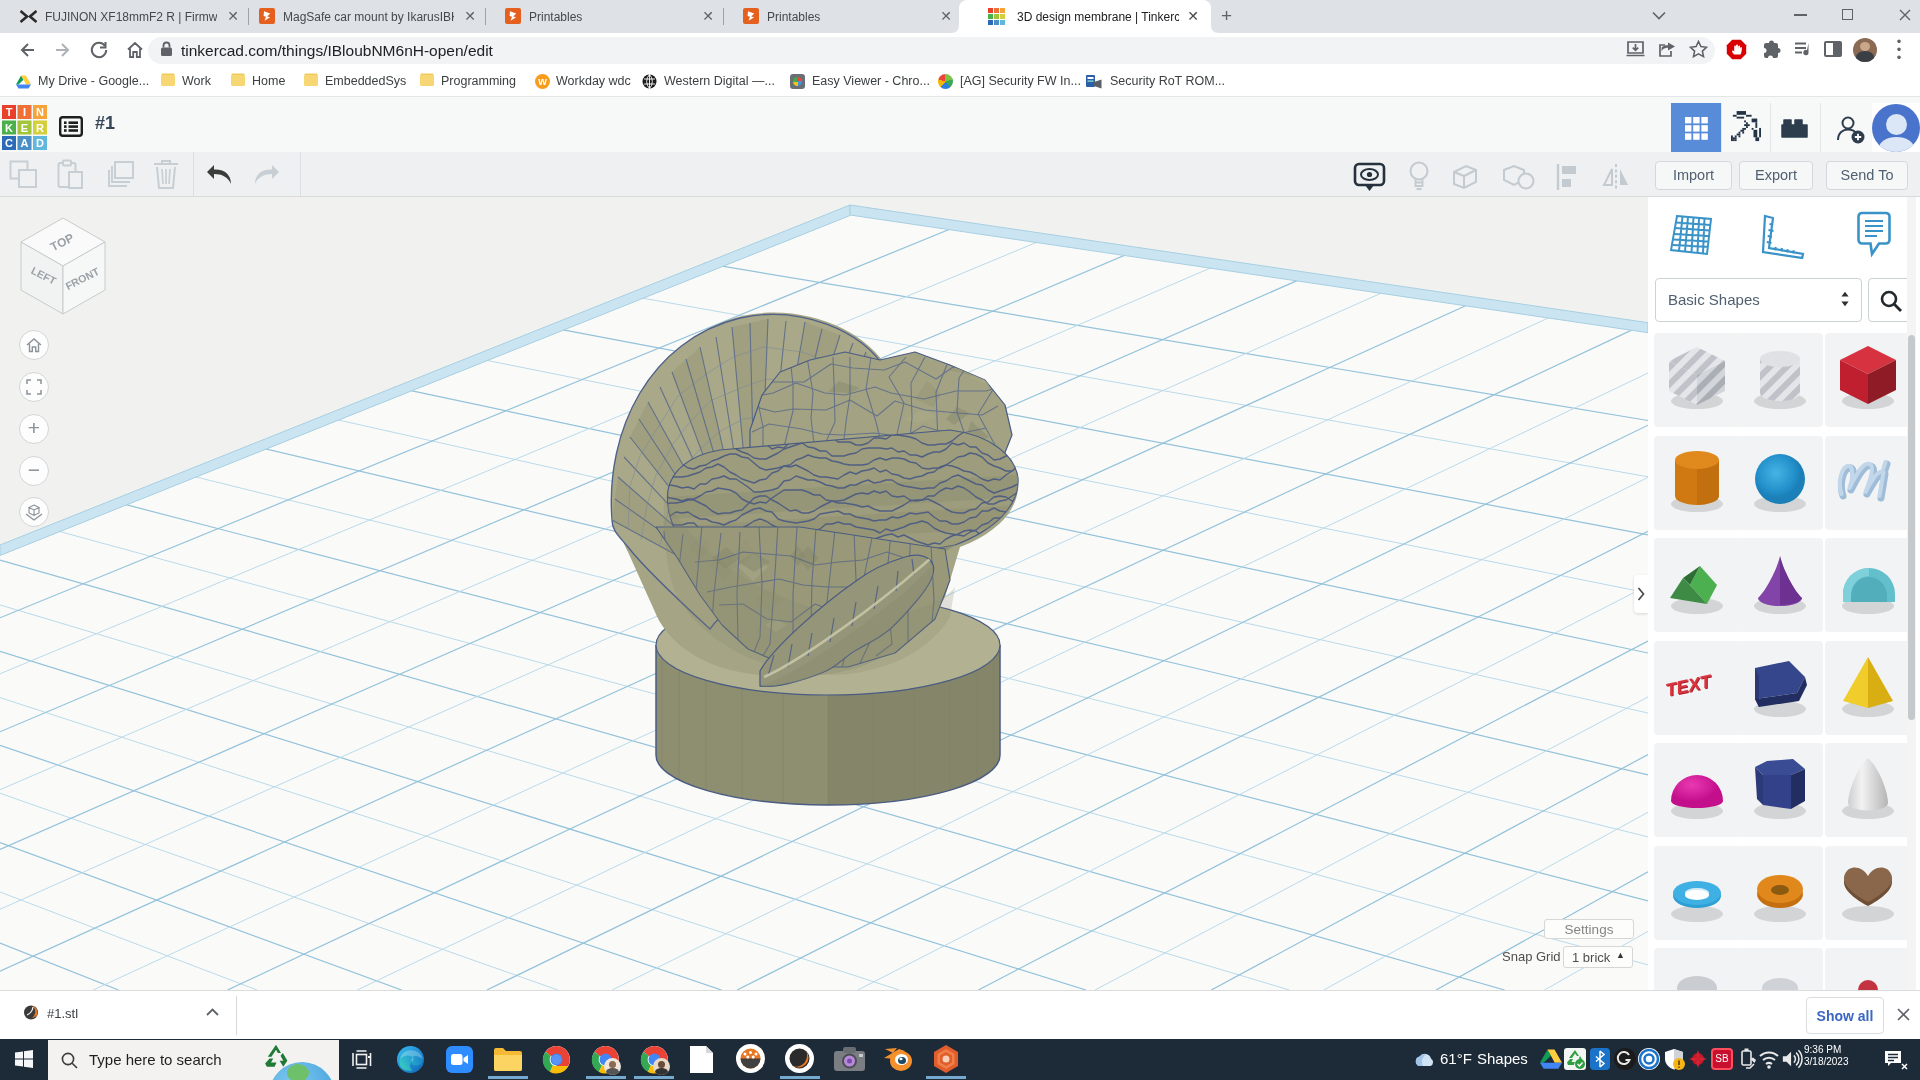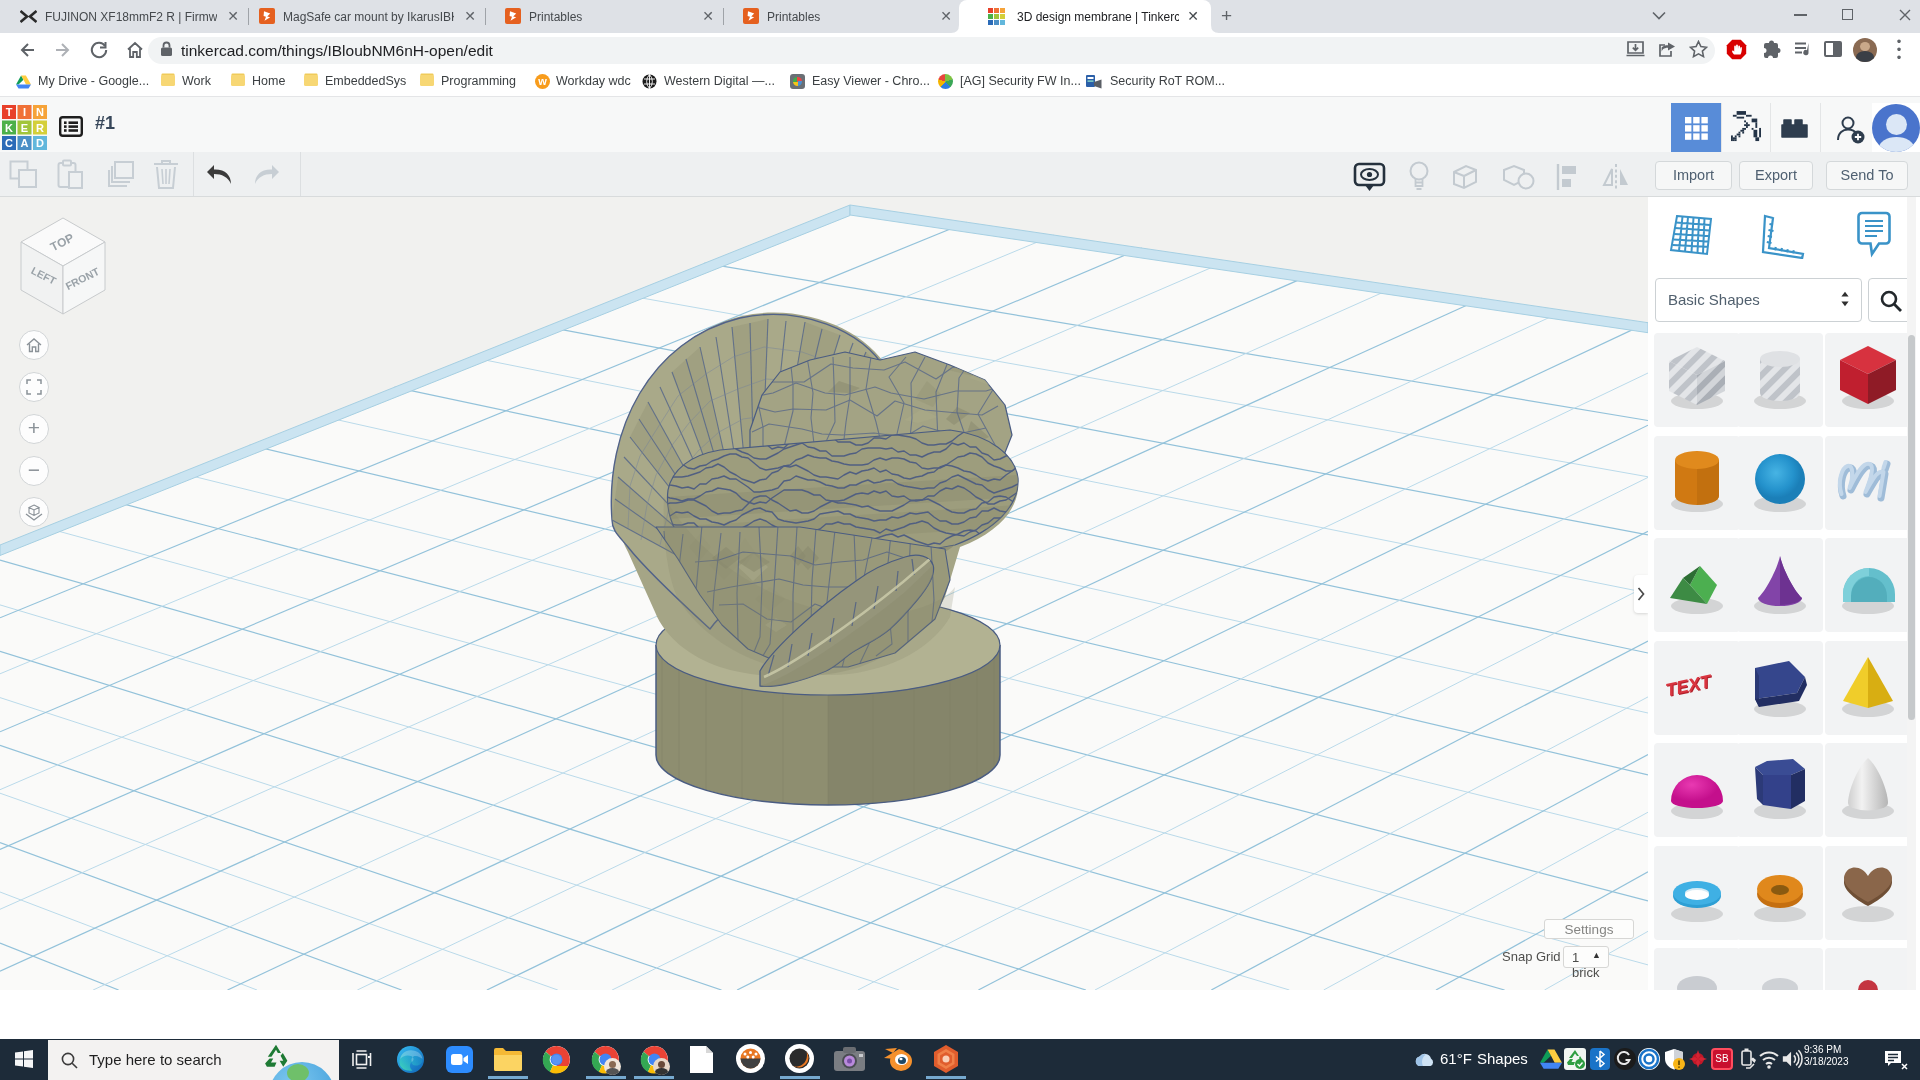--- a/index.html
+++ b/index.html
@@ -597,21 +597,21 @@
           <path d="M1 5 L1 1 L5 1 M11 1 L15 1 L15 5 M15 11 L15 15 L11 15 M5 15 L1 15 L1 11" stroke="#8b9298" stroke-width="1.5" fill="none"></path>
         </svg></div>
   <div class="cbtn" style="top:217px;font-size:21px;line-height:26px;font-weight:300">+</div>
   <div class="cbtn" style="top:259px;font-size:21px;line-height:25px;font-weight:300">−</div>
   <div class="cbtn" style="top:300px"><svg width="18" height="17" viewBox="0 0 18 17" style="margin-top:6px">
           <path d="M9 1 L14 3.5 L9 6 L4 3.5 Z M4 3.5 L4 9 L9 11.5 L14 9 L14 3.5 M9 6 L9 11.5" stroke="#8b9298" stroke-width="1.1" fill="none"></path>
           <path d="M1 10 L9 16 L17 10" stroke="#8b9298" stroke-width="1.3" fill="none"></path>
         </svg></div>
   <div class="abs" style="left:1544px;top:722px;width:90px;height:20px;background:#fdfdfc;border:1px solid #d7d7d5;border-radius:3px;font-size:13.5px;color:#858583;text-align:center;line-height:19px">Settings</div>
   <div class="abs" style="left:1502px;top:752px;font-size:13px;color:#4e4e4c">Snap Grid</div>
-  <div class="abs" style="left:1563px;top:749px;width:46px;height:22px;background:#fdfdfc;border:1px solid #d7d7d5;border-radius:3px">
+  <div class="abs" style="left:1563px;top:749px;width:70px;height:22px;background:#fdfdfc;border:1px solid #d7d7d5;border-radius:3px">
         <span style="position:absolute;left:8px;top:3px;font-size:13px;color:#4e4e4c">1 brick</span>
         <span style="position:absolute;right:7px;top:3px;font-size:9px;color:#333">▲</span>
       </div>
   <div class="abs" style="left:1634px;top:378px;width:14px;height:38px;background:#fff;border-radius:4px 0 0 4px;box-shadow:0 1px 3px rgba(0,0,0,.15)">
         <svg style="position:absolute;left:3px;top:12px" width="8" height="14" viewBox="0 0 8 14">
           <path d="M1.5 1 L6.5 7 L1.5 13" stroke="#4a4a4a" stroke-width="1.7" fill="none"></path>
         </svg>
       </div>
 </div>
 
@@ -797,20 +797,36 @@
       <svg class="abs" style="left:99px;top:761px" width="66" height="70" viewBox="0 0 66 70">
         <ellipse cx="33" cy="30" rx="18" ry="10" fill="#cfd2d6"></ellipse>
       </svg>
       <svg class="abs" style="left:187px;top:761px" width="66" height="70" viewBox="0 0 66 70">
         <circle cx="33" cy="32" r="10" fill="#c43440"></circle>
       </svg>
   <div class="abs" style="left:259px;top:0px;width:9px;height:793px;background:#f4f4f4"></div>
   <div class="abs" style="left:260px;top:138px;width:7px;height:385px;background:#c6c9cb;border-radius:4px"></div>
 </div>
 
+<div id="dlbar">
+  <svg class="abs" style="left:24px;top:14px" width="14" height="15" viewBox="0 0 14 15">
+        <circle cx="7" cy="7.5" r="7" fill="#3a3a3a"></circle>
+        <path d="M8 1 A6.5 6.5 0 0 1 12 11.5 L5 13.8 A7 7 0 0 0 8 1 Z" fill="#e87722"></path>
+        <path d="M3 10 C6.5 8.5 8.5 5.5 9 2" stroke="#f0f0f0" stroke-width="1.3" fill="none"></path>
+      </svg>
+  <div class="abs" style="left:47px;top:15px;font-size:13px;color:#3c4043">#1.stl</div>
+  <svg class="abs" style="left:206px;top:17px" width="13" height="8" viewBox="0 0 13 8">
+        <path d="M1 7 L6.5 1.5 L12 7" stroke="#5f6368" stroke-width="1.8" fill="none"></path>
+      </svg>
+  <div class="abs" style="left:236px;top:5px;width:1px;height:39px;background:#d8d8d8"></div>
+  <div class="abs" style="left:1806px;top:6px;width:78px;height:37px;border:1px solid #dadce0;border-radius:4px;color:#3b66c4;font-size:14px;font-weight:bold;text-align:center;line-height:36px">Show all</div>
+  <svg class="abs" style="left:1897px;top:17px" width="13" height="13" viewBox="0 0 13 13">
+        <path d="M1 1 L12 12 M12 1 L1 12" stroke="#5f6368" stroke-width="1.7"></path>
+      </svg>
+</div>
 
 <div id="taskbar">
   <svg class="abs" style="left:15px;top:11px" width="18" height="18" viewBox="0 0 18 18">
         <path d="M0 2.5 L8 1.4 L8 8.5 L0 8.5 Z M9 1.2 L18 0 L18 8.5 L9 8.5 Z M0 9.5 L8 9.5 L8 16.6 L0 15.5 Z M9 9.5 L18 9.5 L18 18 L9 16.8 Z" fill="#f5f6f7"></path>
       </svg>
   <div id="tsearch">
     <svg class="abs" style="left:13px;top:12px" width="17" height="17" viewBox="0 0 17 17">
           <circle cx="7" cy="7" r="5.6" fill="none" stroke="#3b3b3b" stroke-width="1.6"></circle>
           <path d="M11.2 11.2 L16 16" stroke="#3b3b3b" stroke-width="1.6"></path>
         </svg>

